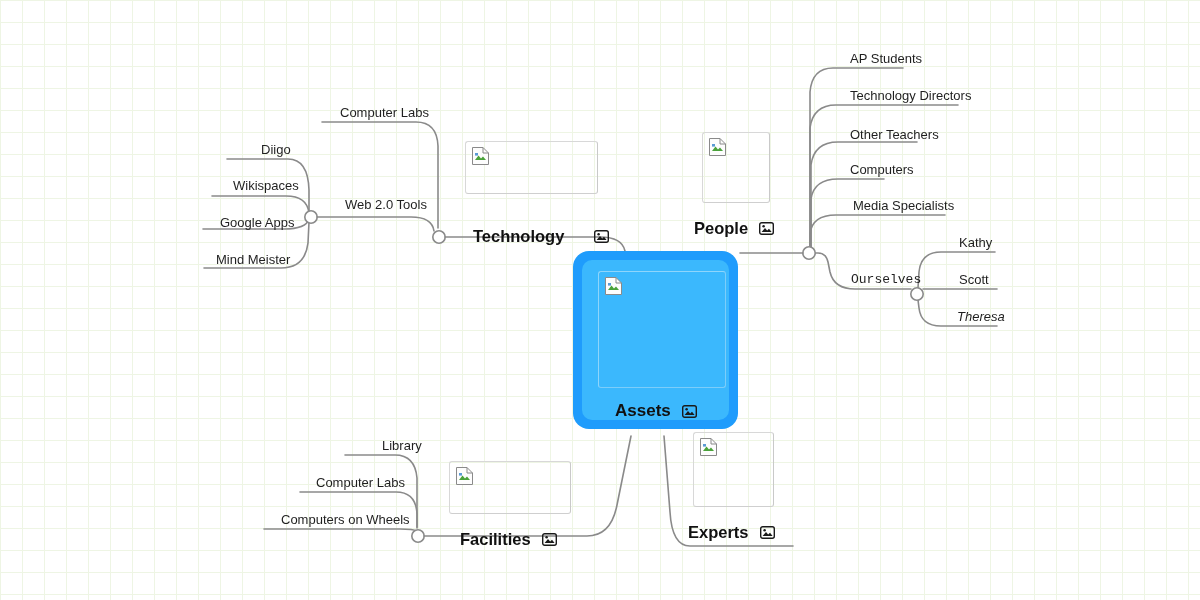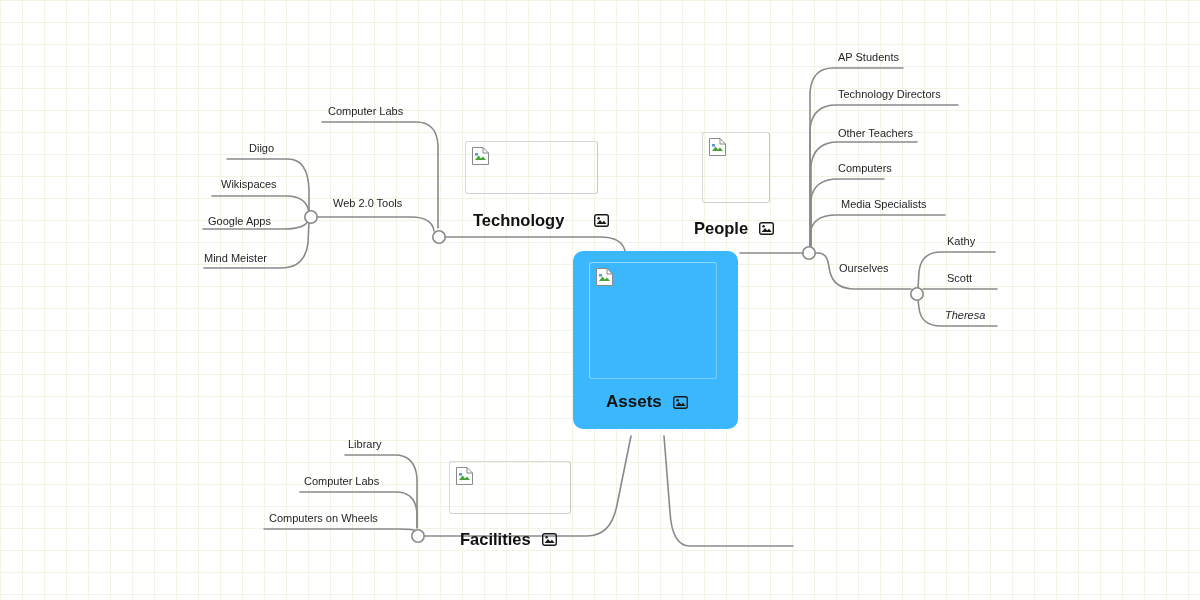--- a/index.html
+++ b/index.html
@@ -72,20 +72,21 @@
 
   
   #assets-node {
     left: 573px;
     top: 251px;
     width: 165px;
     height: 178px;
     border-radius: 16px;
     background: #1f9cfc;
     box-sizing: border-box;
+    padding: 9px;
   }
   #assets-inner {
     width: 100%;
     height: 100%;
     border-radius: 10px;
     background: #3bb8fd;
     box-sizing: border-box;
     position: relative;
   }
   #assets-imgbox {
@@ -104,24 +105,25 @@
   #assets-label {
     position: absolute;
     left: 33px;
     top: 141px;
     font-size: 17px;
   }
 
   
   .leaf {
     position: absolute;
-    font-size: 11px;
+    font-size: 13px;
     color: #1f1f1f;
     white-space: nowrap;
     line-height: 1;
+    padding-left: 12px;
   }
 </style>
 </head>
 <body>
 
 <div id="canvas">
 
   <svg id="wires" viewBox="0 0 1200 600" xmlns="http://www.w3.org/2000/svg">
     <g fill="none" stroke="#8a8a8a" stroke-width="1.6" stroke-linecap="round">
 
@@ -170,21 +172,21 @@
 
   <div class="node" id="technology-node" style="left:465px; top:141px;">
     <div class="imgbox" style="width:133px; height:53px;">
       <svg class="broken-img" viewBox="0 0 17 18">
         <path d="M0.5 0.5 H11 L16.5 6 V17.5 H0.5 Z" fill="#fdfdfd" stroke="#8a8a8a" stroke-width="1"></path>
         <path d="M11 0.5 V6 H16.5" fill="none" stroke="#8a8a8a" stroke-width="1"></path>
         <path d="M3 13 L6.5 8.5 L9 11.5 L11 9.5 L14 13 Z" fill="#4aa23a"></path>
         <rect x="3" y="6" width="3" height="2.6" fill="#5b9bd5"></rect>
       </svg>
     </div>
-    <div class="node-label" style="margin-top:17px; margin-left:8px;gap:30px;">
+    <div class="node-label" style="margin-top:33px; margin-left:8px;gap:30px;">
       <span>Technology</span>
       <svg class="img-icon" viewBox="0 0 15 13">
         <rect x="0.7" y="0.7" width="13.6" height="11.6" rx="2" fill="none" stroke="#1a1a1a" stroke-width="1.4"></rect>
         <circle cx="4.6" cy="4.3" r="1.25" fill="#1a1a1a"></circle>
         <path d="M2.6 10 L6 6 L8.2 8.4 L10 6.8 L12.6 10 Z" fill="#1a1a1a"></path>
       </svg>
     </div>
   </div>
 
   <div class="node" id="people-node" style="left:702px; top:132px;">
@@ -218,20 +220,38 @@
     <div class="node-label" style="margin-top:16px; margin-left:11px;">
       <span>Facilities</span>
       <svg class="img-icon" viewBox="0 0 15 13">
         <rect x="0.7" y="0.7" width="13.6" height="11.6" rx="2" fill="none" stroke="#1a1a1a" stroke-width="1.4"></rect>
         <circle cx="4.6" cy="4.3" r="1.25" fill="#1a1a1a"></circle>
         <path d="M2.6 10 L6 6 L8.2 8.4 L10 6.8 L12.6 10 Z" fill="#1a1a1a"></path>
       </svg>
     </div>
   </div>
 
+  <div class="node" id="experts-node" style="left:693px; top:432px;">
+    <div class="imgbox" style="width:81px; height:75px;">
+      <svg class="broken-img" viewBox="0 0 17 18">
+        <path d="M0.5 0.5 H11 L16.5 6 V17.5 H0.5 Z" fill="#fdfdfd" stroke="#8a8a8a" stroke-width="1"></path>
+        <path d="M11 0.5 V6 H16.5" fill="none" stroke="#8a8a8a" stroke-width="1"></path>
+        <path d="M3 13 L6.5 8.5 L9 11.5 L11 9.5 L14 13 Z" fill="#4aa23a"></path>
+        <rect x="3" y="6" width="3" height="2.6" fill="#5b9bd5"></rect>
+      </svg>
+    </div>
+    <div class="node-label" style="margin-top:16px; margin-left:-5px;">
+      <span>Experts</span>
+      <svg class="img-icon" viewBox="0 0 15 13">
+        <rect x="0.7" y="0.7" width="13.6" height="11.6" rx="2" fill="none" stroke="#1a1a1a" stroke-width="1.4"></rect>
+        <circle cx="4.6" cy="4.3" r="1.25" fill="#1a1a1a"></circle>
+        <path d="M2.6 10 L6 6 L8.2 8.4 L10 6.8 L12.6 10 Z" fill="#1a1a1a"></path>
+      </svg>
+    </div>
+  </div>
 
   <div class="node" id="assets-node">
     <div id="assets-inner">
       <div id="assets-imgbox">
         <svg class="broken-img" viewBox="0 0 17 18">
           <path d="M0.5 0.5 H11 L16.5 6 V17.5 H0.5 Z" fill="#fdfdfd" stroke="#8a8a8a" stroke-width="1"></path>
           <path d="M11 0.5 V6 H16.5" fill="none" stroke="#8a8a8a" stroke-width="1"></path>
           <path d="M3 13 L6.5 8.5 L9 11.5 L11 9.5 L14 13 Z" fill="#4aa23a"></path>
           <rect x="3" y="6" width="3" height="2.6" fill="#5b9bd5"></rect>
         </svg>
@@ -252,23 +272,23 @@
   <div class="leaf" style="left:249px; top:143px;">Diigo</div>
   <div class="leaf" style="left:221px; top:179px;">Wikispaces</div>
   <div class="leaf" style="left:208px; top:216px;">Google Apps</div>
   <div class="leaf" style="left:204px; top:253px;">Mind Meister</div>
 
   <div class="leaf" style="left:838px; top:52px;">AP Students</div>
   <div class="leaf" style="left:838px; top:89px;">Technology Directors</div>
   <div class="leaf" style="left:838px; top:128px;text-align:right;">Other Teachers</div>
   <div class="leaf" style="left:838px; top:163px;">Computers</div>
   <div class="leaf" style="left:841px; top:199px;">Media Specialists</div>
-  <div class="leaf" style="left:839px; top:263px;">Ourselves</div>
+  <div class="leaf" style="left:839px; top:273px;font-family:Liberation Mono, monospace;">Ourselves</div>
 
   <div class="leaf" style="left:947px; top:236px;">Kathy</div>
   <div class="leaf" style="left:947px; top:273px;">Scott</div>
   <div class="leaf" style="left:945px; top:310px;font-style:italic;">Theresa</div>
 
-  <div class="leaf" style="left:348px; top:439px;">Library</div>
+  <div class="leaf" style="left:370px; top:439px;">Library</div>
   <div class="leaf" style="left:304px; top:476px;">Computer Labs</div>
   <div class="leaf" style="left:269px; top:513px;">Computers on Wheels</div>
 
 </div>
 
 </body></html>

